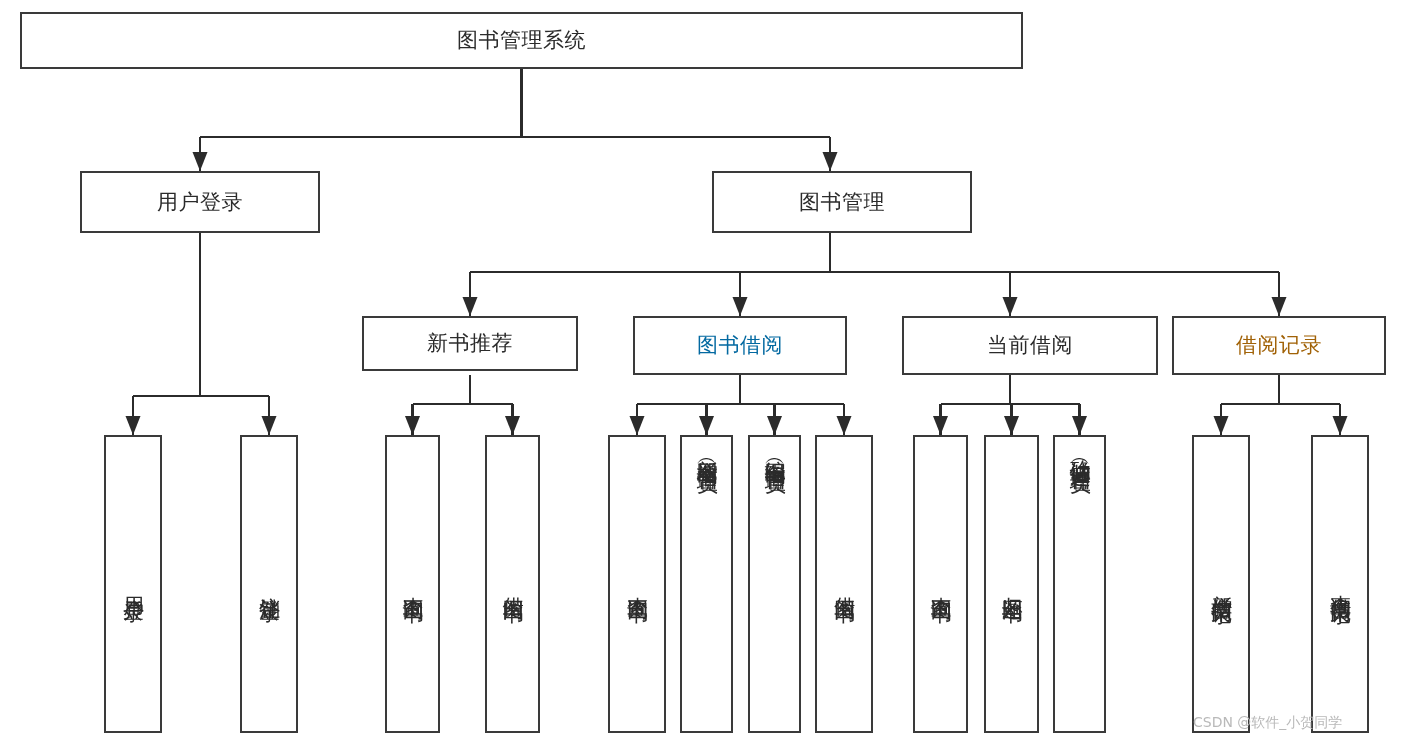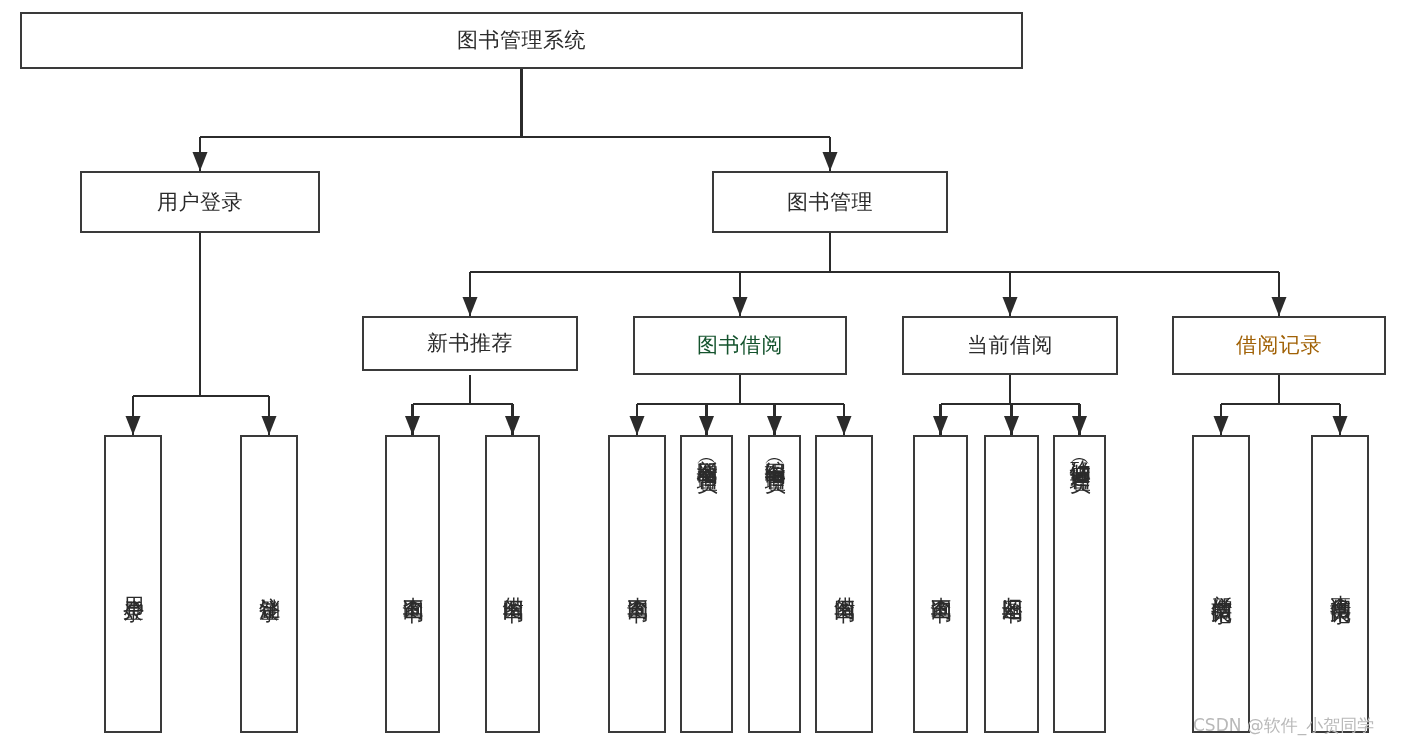--- a/index.html
+++ b/index.html
@@ -60,21 +60,21 @@
     max-height: 100%;
   }
   .node.leaf.center-v {
     align-items: center;
     padding-top: 0;
   }
   #watermark {
     position: absolute;
     left: 1193px;
     top: 714px;
-    font-size: 17px;
+    font-size: 14px;
     color: #b9b9b9;
     white-space: nowrap;
     user-select: none;
   }
 </style>
 </head>
 <body>
 
 <div id="canvas">
   <svg id="edges" viewBox="0 0 1405 747">
@@ -131,30 +131,30 @@
       <line x1="1340" y1="404" x2="1340" y2="435" stroke="#2b2b2b" stroke-width="2.6" shape-rendering="crispEdges"></line>
       <path d="M 1332.5 416 L 1347.5 416 L 1340 435 Z" fill="#2b2b2b"></path>
     </svg>
   <div id="nodes">
       <div class="node" style="left: 20px; top: 12px; width: 1003px; height: 57px; border-color: rgb(58, 58, 58); background: rgb(255, 255, 255);">
         <span class="label" style="color: rgb(43, 43, 43);">图书管理系统</span>
       </div>
       <div class="node" style="left: 80px; top: 171px; width: 240px; height: 62px; border-color: rgb(58, 58, 58); background: rgb(255, 255, 255);">
         <span class="label" style="color: rgb(43, 43, 43);">用户登录</span>
       </div>
-      <div class="node" style="left: 712px; top: 171px; width: 236px; height: 62px; border-color: rgb(58, 58, 58); background: rgb(255, 255, 255);">
+      <div class="node" style="left: 712px; top: 171px; width: 260px; height: 62px; border-color: rgb(58, 58, 58); background: rgb(255, 255, 255);">
         <span class="label" style="color: rgb(43, 43, 43);">图书管理</span>
       </div>
       <div class="node" style="left: 362px; top: 316px; width: 216px; height: 55px; border-color: rgb(58, 58, 58); background: rgb(255, 255, 255);">
         <span class="label" style="color: rgb(43, 43, 43);">新书推荐</span>
       </div>
       <div class="node" style="left: 633px; top: 316px; width: 214px; height: 59px; border-color: rgb(58, 58, 58); background: rgb(255, 255, 255);">
-        <span class="label" style="color: #14532d;">图书借阅</span>
+        <span class="label" style="color: #0369a1;">图书借阅</span>
       </div>
-      <div class="node" style="left: 902px; top: 316px; width: 216px; height: 59px; border-color: rgb(58, 58, 58); background: rgb(255, 255, 255);">
+      <div class="node" style="left: 902px; top: 316px; width: 256px; height: 59px; border-color: rgb(58, 58, 58); background: rgb(255, 255, 255);">
         <span class="label" style="color: rgb(43, 43, 43);">当前借阅</span>
       </div>
       <div class="node" style="left: 1172px; top: 316px; width: 214px; height: 59px; border-color: rgb(58, 58, 58); background: rgb(255, 255, 255);">
         <span class="label" style="color: #a16207;">借阅记录</span>
       </div>
       <div class="node leaf center-v" style="left: 104px; top: 435px; width: 58px; height: 298px; border-color: rgb(58, 58, 58); background: rgb(255, 255, 255);">
         <span class="label" style="color: rgb(43, 43, 43);">用户登录</span>
       </div>
       <div class="node leaf center-v" style="left: 240px; top: 435px; width: 58px; height: 298px; border-color: rgb(58, 58, 58); background: rgb(255, 255, 255);">
         <span class="label" style="color: rgb(43, 43, 43);">注销登录</span>

